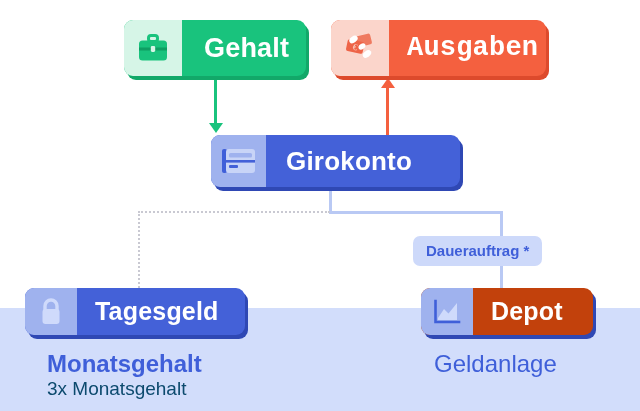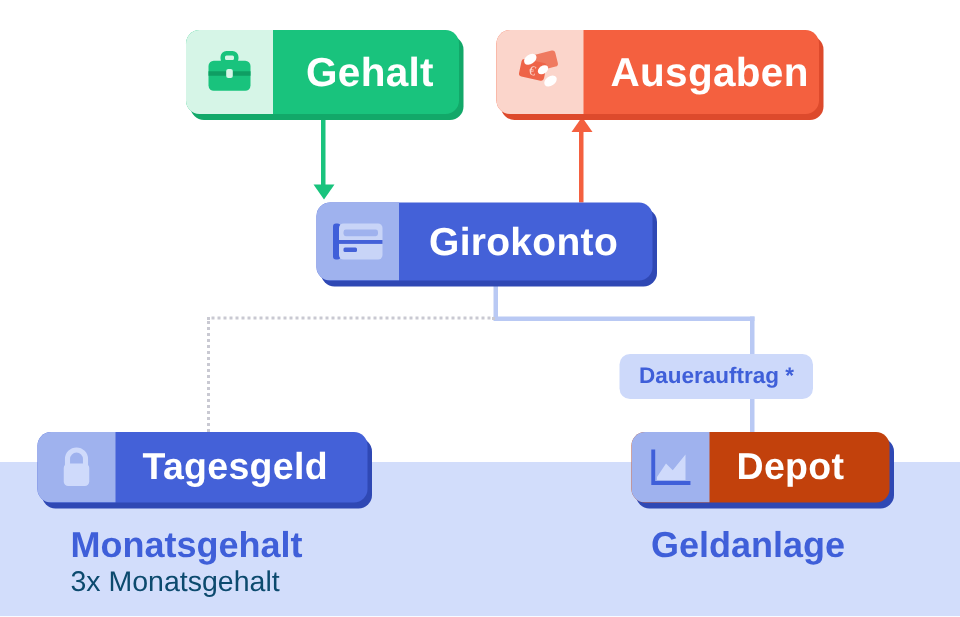--- a/index.html
+++ b/index.html
@@ -37,24 +37,24 @@
   
   #gehalt{left:124px;top:20px;width:182px;height:56px;background:#19c37d;
           box-shadow:3px 4px 0 0 #12a869;}
   #gehalt .iconpane{width:58px;background:#d6f5e7;}
   #gehalt .lbl{font-size:27px;padding-left:22px;}
 
   
   #ausgaben{left:331px;top:20px;width:215px;height:56px;background:#f4603f;
             box-shadow:3px 4px 0 0 #dd4a2c;}
   #ausgaben .iconpane{width:58px;background:#fbd5cb;}
-  #ausgaben .lbl{font-size:27px;padding-left:18px;}
+  #ausgaben .lbl{font-size:27px;padding-left:18px;font-family:Liberation Mono, monospace;}
 
   
-  #giro{left:211px;top:135px;width:224px;height:52px;background:#4461d8;
+  #giro{left:211px;top:135px;width:249px;height:52px;background:#4461d8;
         box-shadow:3px 4px 0 0 #2f48b4;}
   #giro .iconpane{width:55px;background:#9fb2ee;}
   #giro .lbl{font-size:26px;padding-left:20px;}
 
   
   #tages{left:25px;top:288px;width:220px;height:47px;background:#4461d8;
          box-shadow:3px 4px 0 0 #2f48b4;}
   #tages .iconpane{width:52px;background:#9fb2ee;}
   #tages .lbl{font-size:25px;padding-left:18px;}
 
@@ -70,21 +70,21 @@
     background:#cdd9fa;border-radius:7px;
     padding:6px 13px 7px 13px;
     color:#3f5fd9;font-size:15px;font-weight:bold;
     white-space:nowrap;
   }
 
   
   .cap{position:absolute;white-space:nowrap;}
   #cap-not{left:47px;top:350px;color:#3f5fd9;font-size:24px;font-weight:bold;}
   #cap-not-sub{left:47px;top:378px;color:#0c4a6e;font-size:19px;}
-  #cap-geld{left:434px;top:350px;color:#3f5fd9;font-size:24px;font-weight:bold;}
+  #cap-geld{left:434px;top:350px;color:#3f5fd9;font-size:24px;font-weight:normal;}
 
   
   .conn{position:absolute;}
   .v-line{width:3px;background:#b9c9f4;}
   .h-line{height:3px;background:#b9c9f4;}
 
   .arrow-green{width:3px;background:#19c37d;}
   .arrow-red{width:3px;background:#f4603f;}
   .tip{position:absolute;width:0;height:0;}
   .tip-down{border-left:7px solid transparent;border-right:7px solid transparent;border-top:10px solid #19c37d;}

